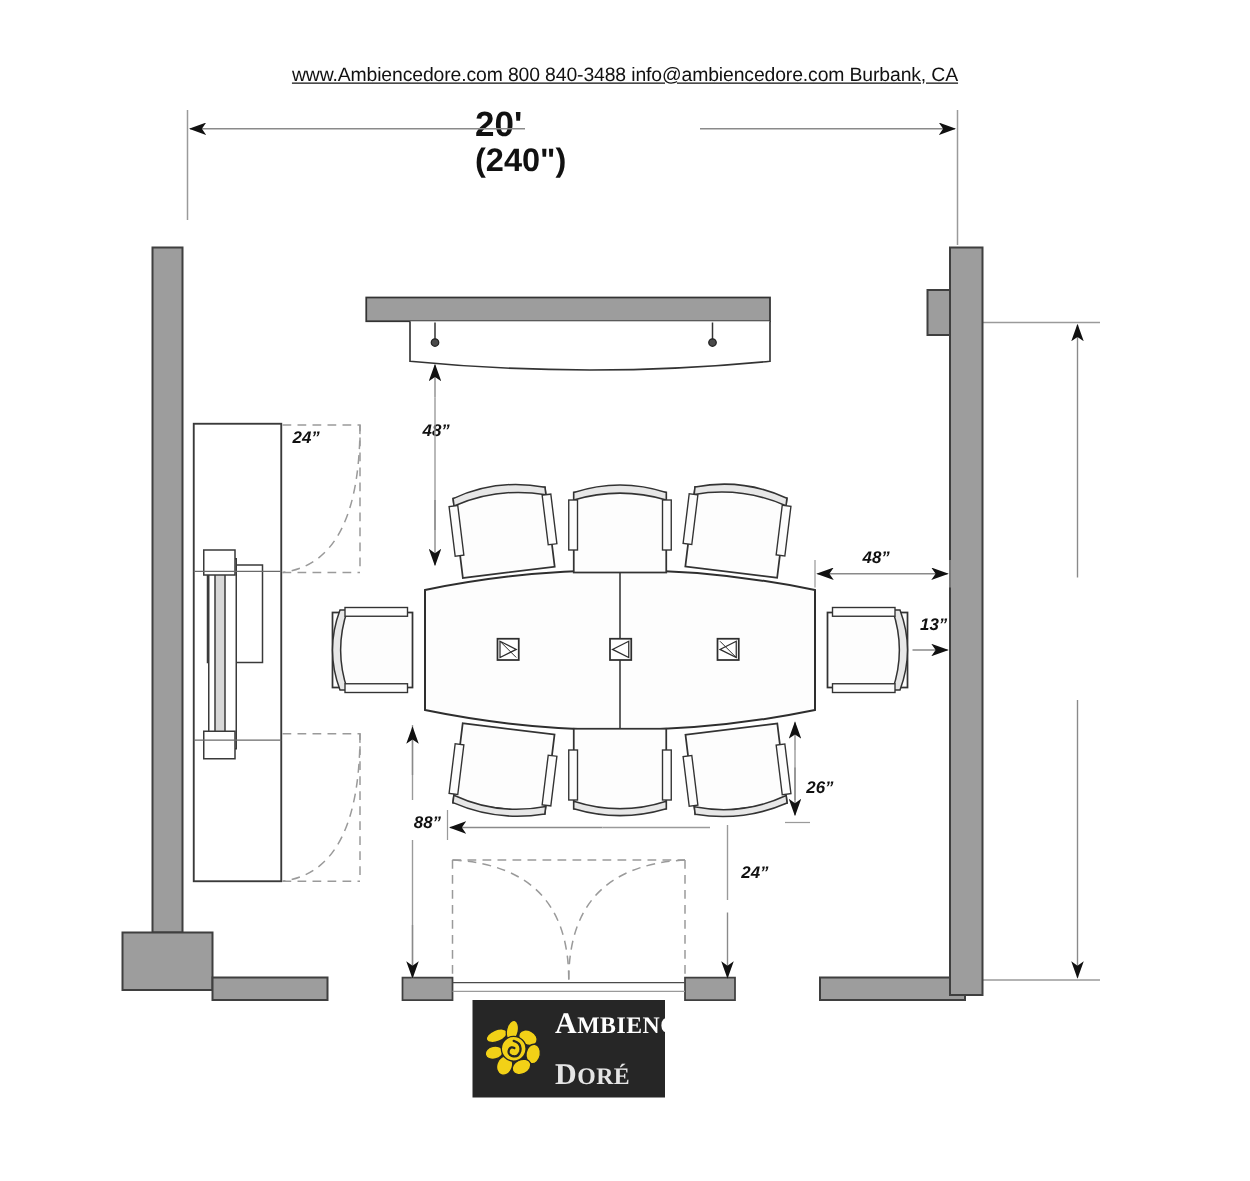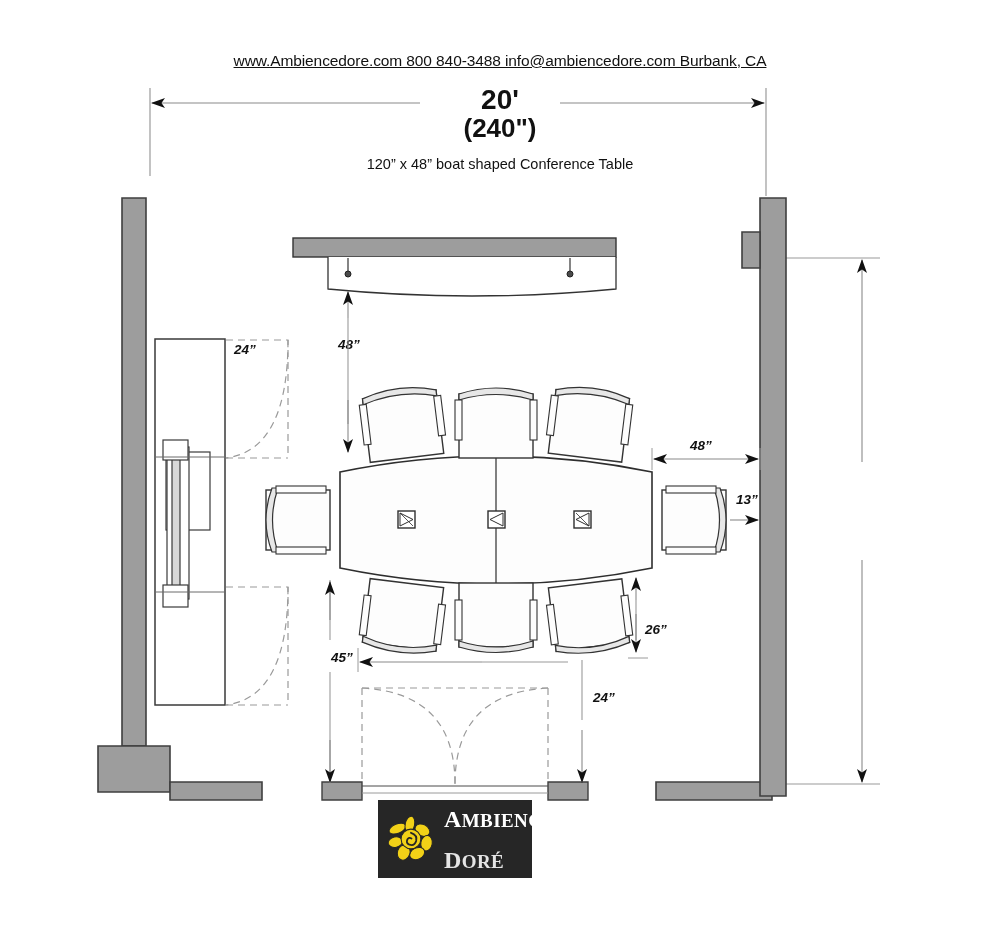--- a/index.html
+++ b/index.html
@@ -31,21 +31,21 @@
     letter-spacing: -0.1px;
     color: #111111;
     white-space: nowrap;
     text-decoration: underline;
   }
   .dim-top-label {
     position: absolute;
     left: 380px;
     top: 86px;
     width: 240px;
-    text-align: center;
+    text-align: left;
     font-size: 28px;
     font-weight: 700;
     line-height: 1.02;
     color: #111111;
   }
   .dim-top-label .sub {
     font-size: 26px;
     display: block;
   }
   .table-caption {
@@ -134,28 +134,27 @@
 
 <div id="plan-root">
 
   <div class="header-text">www.Ambiencedore.com 800 840-3488 info@ambiencedore.com Burbank, CA</div>
 
   <div class="dim-top-label">
     <span>20'</span>
     <span class="sub">(240")</span>
   </div>
 
-  <div class="table-caption">120” x 48” boat shaped Conference Table</div>
 
 
   <div class="inner-dim" style="left:338px; top:337px;">48”</div>
   <div class="inner-dim" style="left:234px; top:342px;">24”</div>
   <div class="inner-dim" style="left:690px; top:438px;">48”</div>
   <div class="inner-dim" style="left:736px; top:492px;">13”</div>
-  <div class="inner-dim" style="left:331px; top:650px;">45”</div>
+  <div class="inner-dim" style="left:331px; top:650px;">88”</div>
   <div class="inner-dim" style="left:485px; top:628px;">30”</div>
   <div class="inner-dim" style="left:645px; top:622px;">26”</div>
   <div class="inner-dim" style="left:593px; top:690px;">24”</div>
 
   <svg class="plan-svg" width="1000" height="945" viewBox="0 0 1000 945">
     <defs>
       <marker id="arrFwd" markerWidth="14" markerHeight="10" refX="13" refY="5" orient="auto" markerUnits="userSpaceOnUse">
         <path d="M0,0 L14,5 L0,10 L3.5,5 Z" fill="#111111"></path>
       </marker>
       <marker id="arrBack" markerWidth="14" markerHeight="10" refX="1" refY="5" orient="auto" markerUnits="userSpaceOnUse">

